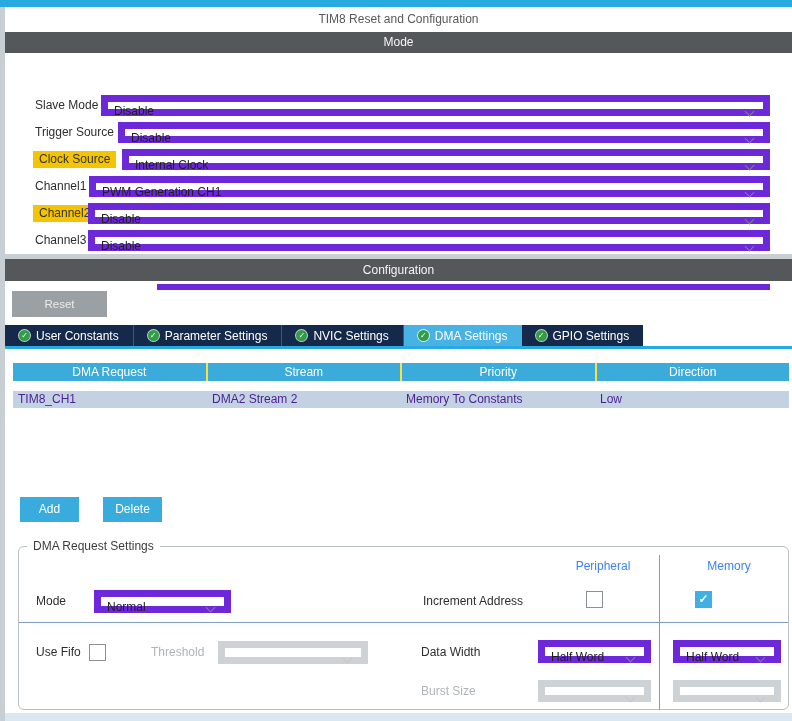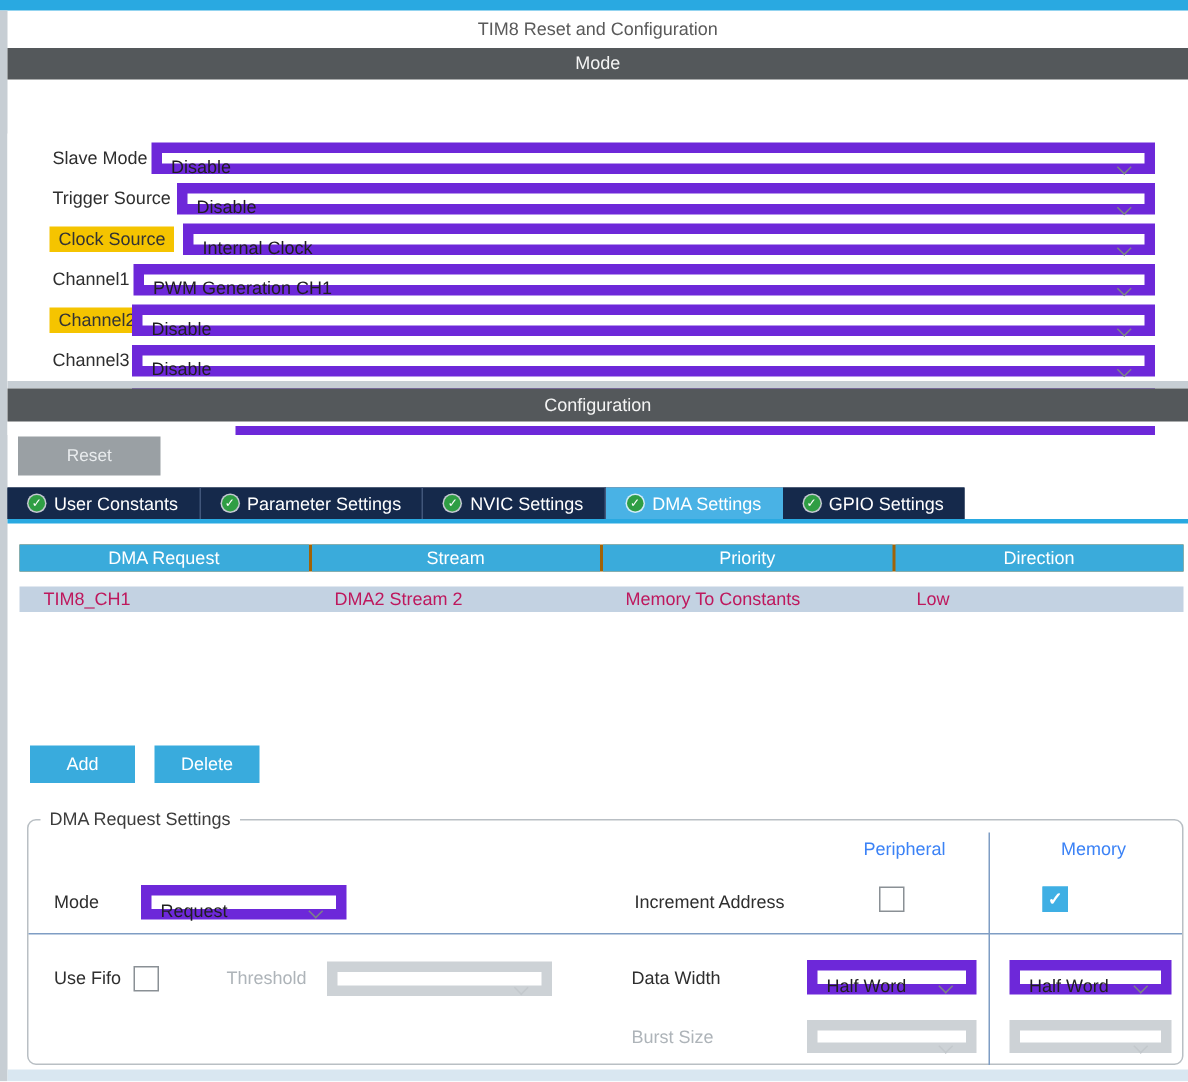--- a/index.html
+++ b/index.html
@@ -34,44 +34,44 @@
   .chev { position:absolute; right:10px; top:6px; width:7px; height:7px;
           border-right:1.6px solid #7c8288; border-bottom:1.6px solid #7c8288;
           transform:rotate(45deg); }
   .combo.disabled { border-color:#cdd2d6; }
   .combo.disabled .chev { border-color:#c3c8cc; }
 
   
   .btn { text-align:center; cursor:pointer; }
   .reset-btn { left:12px; top:291px; width:95px; height:26px; line-height:26px;
                background:#9aa0a4; color:#e9ecee; font-size:11.5px; }
-  .blue-btn { top:497px; width:70px; height:25px; line-height:25px;
+  .blue-btn { top:497px; width:59px; height:25px; line-height:25px;
               background:#39abdd; color:#fff; }
   .add-btn { left:20px; } .del-btn { left:103px; }
 
   
   .tabs-bar { left:5px; top:325px; height:21px; display:flex; background:#15294b; }
   .tab { display:flex; align-items:center; gap:6px; padding:0 14px; height:21px;
          background:#15294b; color:#fff; border-right:1px solid #41567a; white-space:nowrap; }
   .tab:last-child { border-right:none; }
   .tab[data-active="true"] { background:#49b2e5; border-right:none; }
   .badge { width:11px; height:11px; border-radius:50%; background:#2f9e44;
            box-shadow:0 0 0 1px rgba(255,255,255,.75); color:#fff; font-size:8px;
            line-height:11px; text-align:center; flex:0 0 auto; }
   .badge::after { content:"\2713"; }
   .tabs-underline { left:5px; top:346px; width:787px; height:3px; background:#29a9e1; }
 
   
   .tbl-head { left:13px; top:363px; width:776px; height:18px; display:grid;
-              grid-template-columns:repeat(4,1fr); gap:2px; background:#a16207; }
+              grid-template-columns:repeat(4,1fr); gap:2px; background:#fde047; }
   .tbl-head .cell { background:#3aabdb; color:#fff; text-align:center;
                     line-height:18px; overflow:hidden; }
   .tbl-row { left:13px; top:391px; width:776px; height:17px; display:grid;
              grid-template-columns:repeat(4,1fr); background:#c3d2e2; }
-  .tbl-row .cell { line-height:17px; padding-left:16px; color:#be185d; overflow:hidden; }
+  .tbl-row .cell { line-height:17px; padding-left:5px; color:#4c1d95; overflow:hidden; }
 
   
   .group { left:18px; top:546px; width:771px; height:164px;
            border:1px solid #b9bfc4; border-radius:6px; background:#fff; }
   .legend { position:absolute; left:8px; top:-8px; background:#fff; padding:0 6px;
             color:#3c3c3c; }
   .col-head { position:absolute; top:11px; height:16px; line-height:16px;
               color:#3b82f6; text-align:center; }
   .v-div { position:absolute; left:640px; top:8px; width:1px; height:155px; background:#7f9dc4; }
   .h-div { position:absolute; left:0; top:75px; width:769px; height:1px; background:#7f9dc4; }
@@ -208,21 +208,21 @@
     <span class="legend">DMA Request Settings</span>
 
     <div class="col-head" style="left:524px;width:120px">Peripheral</div>
     <div class="col-head" style="left:650px;width:120px">Memory</div>
 
     <div class="v-div"></div>
     <div class="h-div"></div>
 
     <span class="glabel" style="left:17px;top:43px">Mode</span>
     <div class="combo" style="left:75px;top:43px;width:137px;height:23px">
-      <span class="combo-val" style="height:21px;line-height:21px">Request</span>
+      <span class="combo-val" style="height:21px;line-height:21px">Normal</span>
       <span class="chev" style="top:7px"></span>
     </div>
 
     <span class="glabel" style="left:404px;top:43px">Increment Address</span>
     <span class="cb" style="left:567px;top:44px" data-checked="false"></span>
     <span class="cb" style="left:676px;top:44px" data-checked="true"></span>
 
     <span class="glabel" style="left:17px;top:94px">Use Fifo</span>
     <span class="cb" style="left:70px;top:97px" data-checked="false"></span>
 

